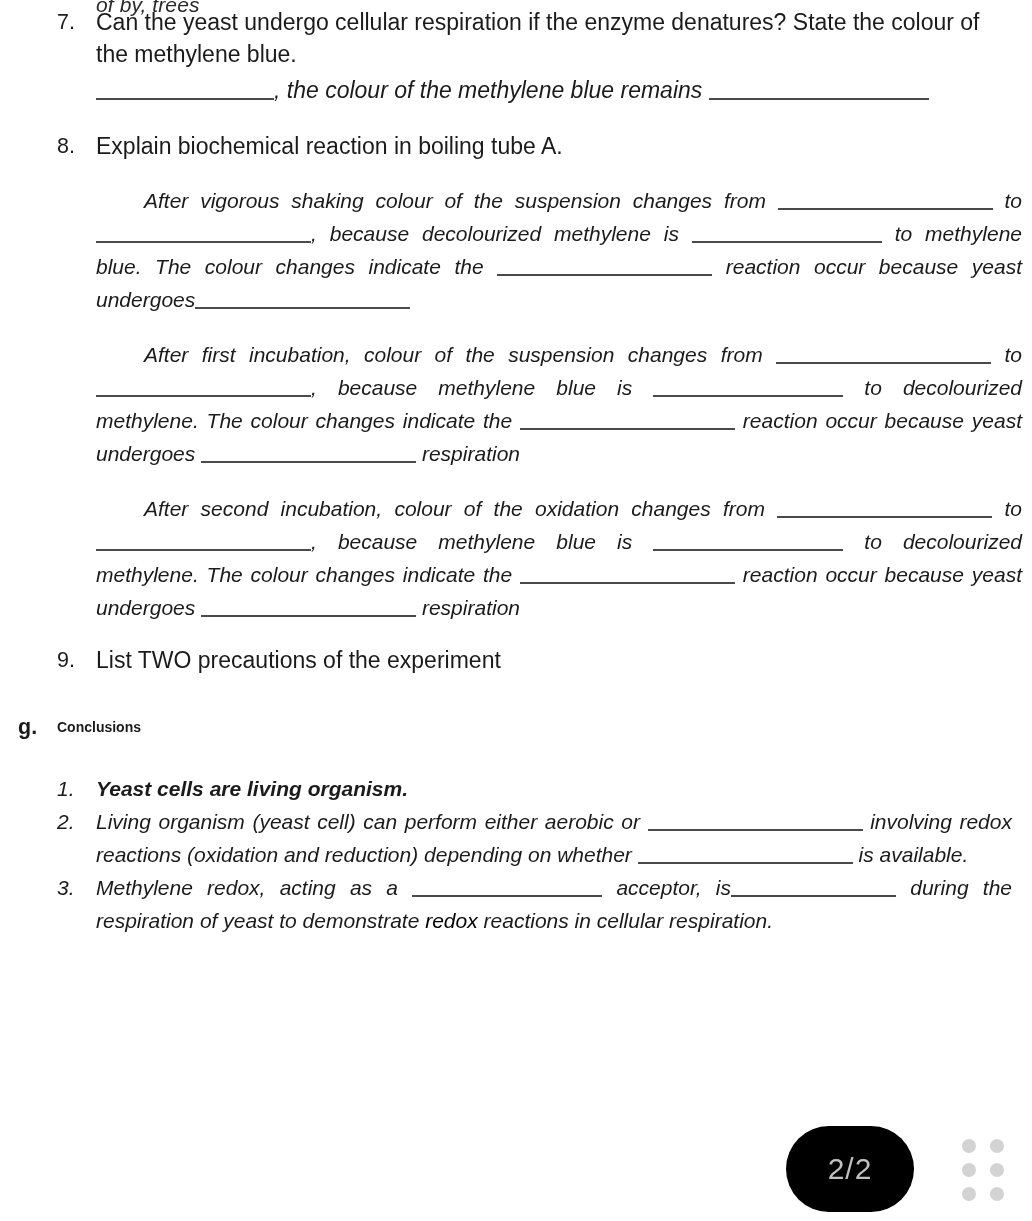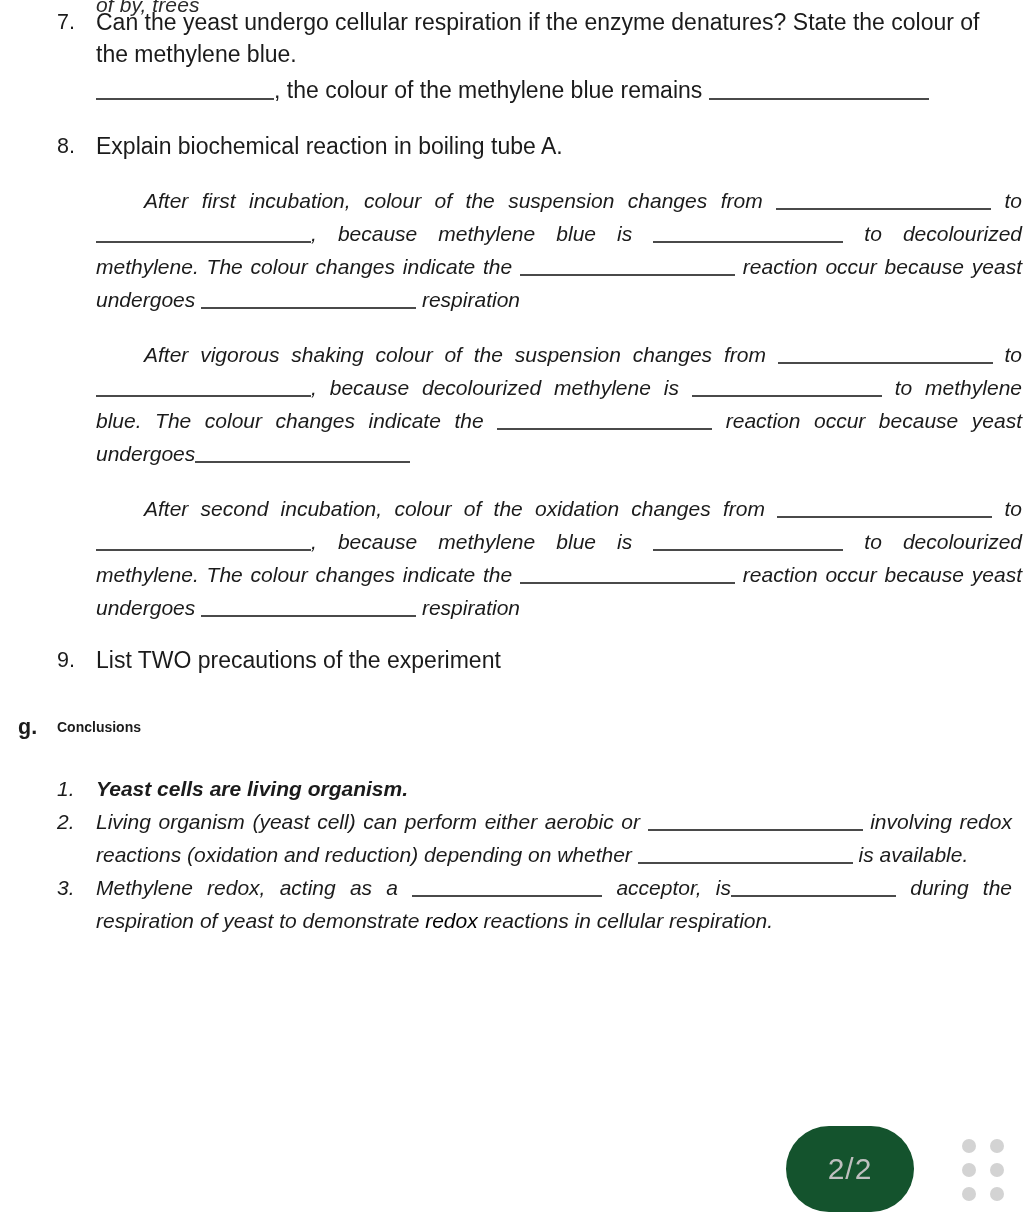--- a/index.html
+++ b/index.html
@@ -150,21 +150,21 @@
   .faded { color: #000000; }
 
   
   .page-indicator {
     position: absolute;
     left: 786px;
     top: 1120px;
     width: 128px;
     height: 86px;
     border-radius: 46px;
-    background: #14532d;
+    background: #000000;
     display: flex;
     align-items: center;
     justify-content: center;
     font-size: 30px;
     color: #bfbfbf;
     letter-spacing: 1px;
   }
   .grid-menu {
     position: absolute;
     left: 960px;
@@ -190,57 +190,57 @@
 <body>
 
 <div class="page">
 
   <div class="clipped-top">of by, trees</div>
 
   <div class="qrow" id="q7">
     <div class="qnum">7.</div>
     <div class="qbody">
       <span>Can the yeast undergo cellular respiration if the enzyme denatures? State the colour of the methylene blue.</span>
-      <div style="margin-top:4px;">
+      <div style="font-style:italic; margin-top:4px;">
         <span class="blank b-q7a"></span><span>, the colour of the methylene blue remains</span> <span class="blank b-q7b"></span>
       </div>
     </div>
   </div>
 
   <div class="qrow" id="q8">
     <div class="qnum">8.</div>
     <div class="qbody">
       <span>Explain biochemical reaction in boiling tube A.</span>
     </div>
   </div>
 
   <div class="answer-block" style="margin-top:22px;">
 
     <p class="apara">
+      <span>After vigorous shaking colour of the suspension changes from</span>
+      <span class="blank b-xl"></span>
+      <span>to</span>
+      <span class="blank b-xl"></span><span>, because decolourized methylene is</span>
+      <span class="blank b-lg"></span>
+      <span>to methylene blue. The colour changes indicate the</span>
+      <span class="blank b-xl"></span>
+      <span>reaction occur because yeast undergoes</span><span class="blank b-xl"></span>
+    </p>
+
+    <p class="apara">
       <span>After first incubation, colour of the suspension changes from</span>
       <span class="blank b-xl"></span>
       <span>to</span>
       <span class="blank b-xl"></span><span>, because methylene blue is</span>
       <span class="blank b-lg"></span>
       <span>to decolourized methylene. The colour changes indicate the</span>
       <span class="blank b-xl"></span>
       <span>reaction occur because yeast undergoes</span>
       <span class="blank b-xl"></span>
       <span>respiration</span>
-    </p>
-
-    <p class="apara">
-      <span>After vigorous shaking colour of the suspension changes from</span>
-      <span class="blank b-xl"></span>
-      <span>to</span>
-      <span class="blank b-xl"></span><span>, because decolourized methylene is</span>
-      <span class="blank b-lg"></span>
-      <span>to methylene blue. The colour changes indicate the</span>
-      <span class="blank b-xl"></span>
-      <span>reaction occur because yeast undergoes</span><span class="blank b-xl"></span>
     </p>
 
     <p class="apara">
       <span>After second incubation, colour of the oxidation changes from</span>
       <span class="blank b-xl"></span>
       <span>to</span>
       <span class="blank b-xl"></span><span>, because methylene blue is</span>
       <span class="blank b-lg"></span>
       <span>to decolourized methylene. The colour changes indicate the</span>
       <span class="blank b-xl"></span>

